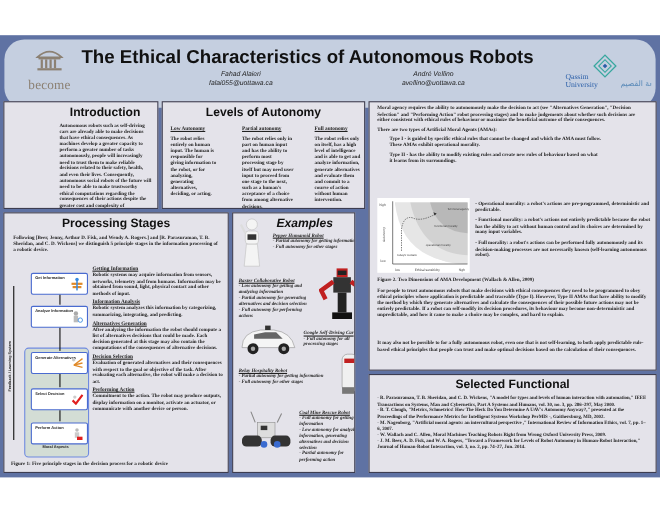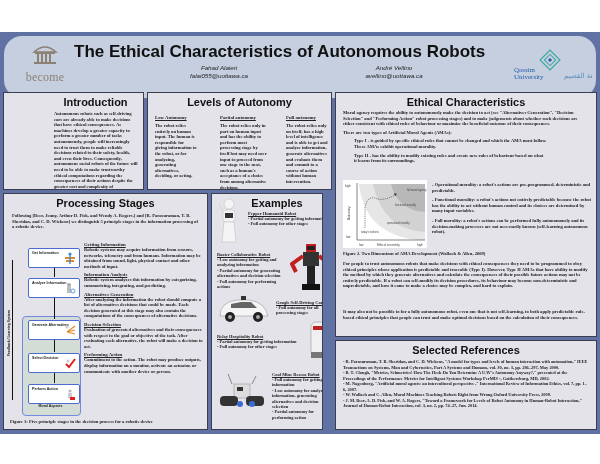--- a/index.html
+++ b/index.html
@@ -180,21 +180,21 @@
       </div>
       <div>
         <div class="sub">Performing Action</div>
         <div class="body-text">Commitment to the action. The robot may produce outputs, display information on a monitor, activate an actuator, or communicate with another device or person.</div>
       </div>
     </div>
 
     <div class="body-text" style="position:absolute; left:6px; bottom:4px; font-size:4.6px;">Figure 1: Five principle stages in the decision process for a robotic device</div>
   </div>
 
-  <div class="panel" style="left:211px; top:161px; width:112px; height:237px;">
+  <div class="panel" style="left:211px; top:161px; width:112px; height:237px;font-style:italic;">
     <div class="ptitle" style="padding-left:20px;">Examples</div>
 
     <div style="position:absolute; left:6px; top:4px; width:22px; height:48px;">
       <svg width="22" height="48" viewBox="0 0 22 48">
         <circle cx="11" cy="6" r="5" fill="#f4f4f4" stroke="#bbb" stroke-width="0.5"></circle>
         <rect x="5" y="12" width="12" height="12" rx="3" fill="#f4f4f4" stroke="#bbb" stroke-width="0.5"></rect>
         <rect x="7" y="15" width="8" height="5" fill="#333"></rect>
         <path d="M6 24 L4 44 L18 44 L16 24 Z" fill="#f4f4f4" stroke="#bbb" stroke-width="0.5"></path>
         <path d="M5 14 L1 6" stroke="#ddd" stroke-width="2"></path>
       </svg>
@@ -265,21 +265,20 @@
     </div>
     <div style="position:absolute; left:60px; top:178px; width:60px;">
       <div class="ex-title">Coal Mine Rescue Robot</div>
       <div class="ex-line">- Full autonomy for getting information</div>
       <div class="ex-line">- Low autonomy for analyzing information, generating alternatives and decision selection</div>
       <div class="ex-line">- Partial autonomy for performing action</div>
     </div>
   </div>
 
   <div class="panel" style="left:335px; top:60px; width:262px; height:245px;">
-    <div class="ptitle">Ethical Characteristics</div>
     <div class="body-text" style="padding:2px 6px 0 7px;">Moral agency requires the ability to autonomously make the decision to act (see "Alternatives Generation", "Decision Selection" and "Performing Action" robot processing stages) and to make judgements about whether such decisions are either consistent with ethical rules of behaviour or maximize the beneficial outcome of their consequences.</div>
     <div class="body-text" style="padding:3px 6px 0 7px;">There are two types of Artificial Moral Agents (AMAs):</div>
     <div class="body-text" style="padding:3px 40px 0 18px;">Type I - is guided by specific ethical rules that cannot be changed and which the AMA must follow. These AMAs exhibit operational morality.</div>
     <div class="body-text" style="padding:3px 50px 0 18px;">Type II - has the ability to modify existing rules and create new rules of behaviour based on what it learns from its surroundings.</div>
 
     <div style="position:absolute; left:7px; top:87px; width:84px; height:68px; background:#fff;">
       <svg width="84" height="68" viewBox="0 0 84 68">
         <path d="M16 4 L82 4 L82 60 Q28 60 16 4 Z" fill="#e8e8e8"></path>
         <path d="M16 4 L82 4 L82 60 Q22 58 16 4 Z" fill="#e6e6e6"></path>
         <path d="M30 4 L82 4 L82 52 Q40 50 30 4 Z" fill="#d2d2d2"></path>
@@ -306,21 +305,21 @@
       <div class="body-text" style="margin-bottom:4px;">- Functional morality: a robot's actions not entirely predictable because the robot has the ability to act without human control and its choices are determined by many input variables.</div>
       <div class="body-text">- Full morality: a robot's actions can be performed fully autonomously and its decision-making processes are not necessarily known (self-learning autonomous robot).</div>
     </div>
 
     <div class="body-text" style="position:absolute; left:7px; top:158px;">Figure 2. Two Dimensions of AMA Development (Wallach &amp; Allen, 2009)</div>
     <div class="body-text" style="position:absolute; left:7px; top:168px; width:248px;">For people to trust autonomous robots that make decisions with ethical consequences they need to be programmed to obey ethical principles whose application is predictable and traceable (Type I). However, Type II AMAs that have ability to modify the method by which they generate alternatives and calculate the consequences of their possible future actions may not be entirely predictable. If a robot can self-modify its decision procedures, its behaviour may become non-deterministic and unpredictable, and how it came to make a choice may be complex, and hard to explain.</div>
     <div class="body-text" style="position:absolute; left:7px; top:216px; width:248px;">It may also not be possible to for a fully autonomous robot, even one that is not self-learning, to both apply predictable rule-based ethical principles that people can trust and make optimal decisions based on the calculation of their consequences.</div>
   </div>
 
   <div class="panel" style="left:335px; top:308px; width:262px; height:90px;">
-    <div class="ptitle">Selected References</div>
+    <div class="ptitle">Selected Functional</div>
     <div style="padding:3px 6px 0 7px;">
       <div class="ref-item">- R. Parasuraman, T. B. Sheridan, and C. D. Wickens, "A model for types and levels of human interaction with automation," IEEE Transactions on Systems, Man and Cybernetics, Part A Systems and Humans, vol. 30, no. 3, pp. 286–297, May 2000.</div>
       <div class="ref-item">- B. T. Clough, "Metrics, Schmetrics! How The Heck Do You Determine A UAV's Autonomy Anyway?," presented at the Proceedings of the Performance Metrics for Intelligent Systems Workshop PerMIS -, Gaithersburg, MD, 2002.</div>
       <div class="ref-item">- M. Nagenborg, "Artificial moral agents: an intercultural perspective ," International Review of Information Ethics, vol. 7, pp. 1–6, 2007.</div>
       <div class="ref-item">- W. Wallach and C. Allen, Moral Machines Teaching Robots Right from Wrong Oxford University Press, 2009.</div>
       <div class="ref-item">- J. M. Beer, A. D. Fisk, and W. A. Rogers, "Toward a Framework for Levels of Robot Autonomy in Human-Robot Interaction," Journal of Human-Robot Interaction, vol. 3, no. 2, pp. 74–27, Jun. 2014.</div>
     </div>
   </div>
 
 </div>

